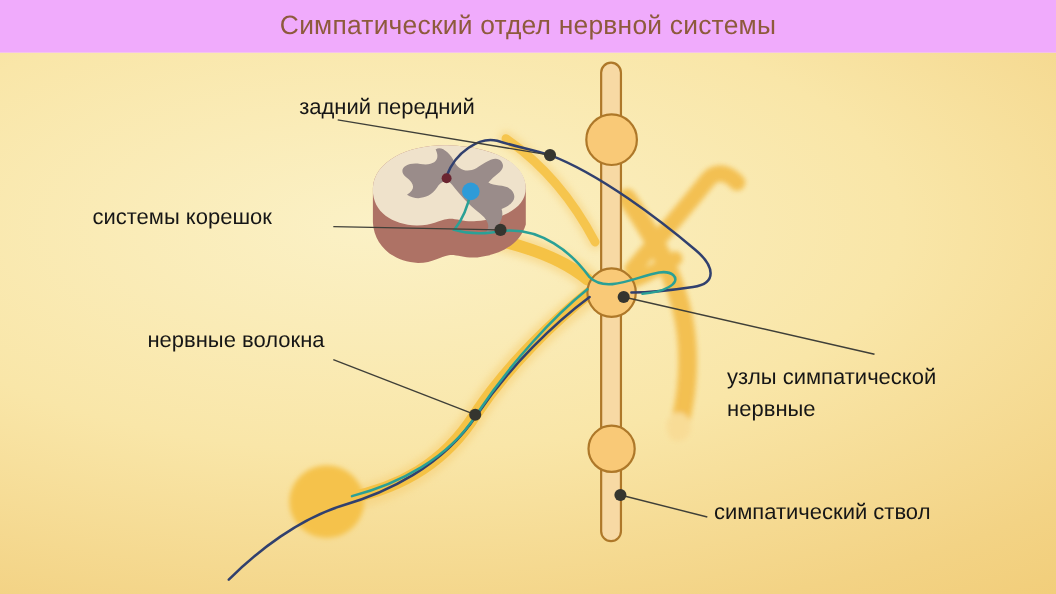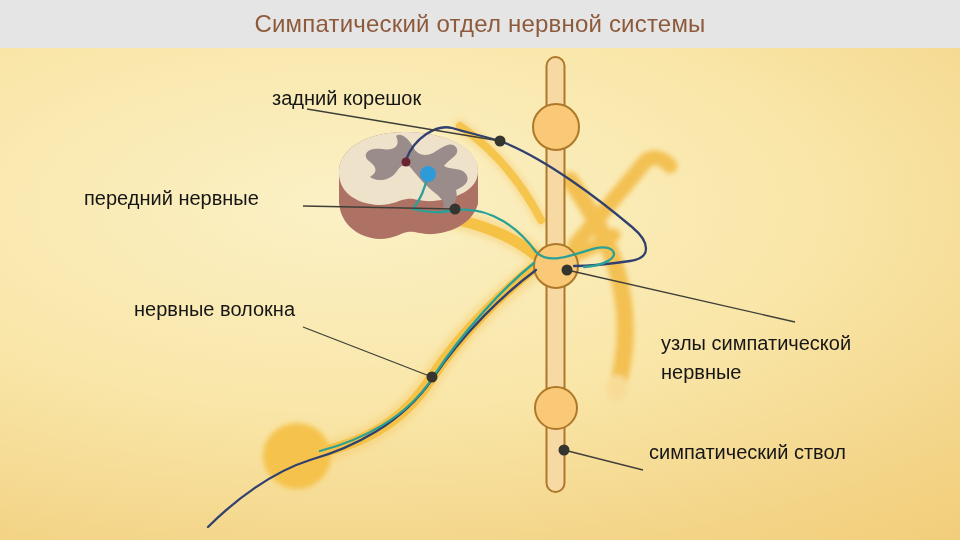--- a/index.html
+++ b/index.html
@@ -3,41 +3,41 @@
 <meta charset="utf-8">
 <style>
   html,body{margin:0;padding:0;}
   body{
     width:960px;height:540px;position:relative;overflow:hidden;
     font-family:"Liberation Sans","DejaVu Sans",sans-serif;
     background:#ffffff;
   }
   .titlebar{
     position:absolute;left:0;top:0;width:960px;height:48px;
-    background:#e5e5e5;display:flex;align-items:center;justify-content:center;
+    background:#f0abfc;display:flex;align-items:center;justify-content:center;
   }
   .title{
     font-size:24px;letter-spacing:.2px;color:#8D5A3C;font-weight:400;
   }
   .canvas{
     position:absolute;left:0;top:48px;width:960px;height:492px;
     background:radial-gradient(ellipse 130% 110% at 36% 32%,
       #FBF1C6 0%, #F9E6A8 38%, #F3D385 68%, #EFC466 100%);
   }
   svg.diagram{position:absolute;left:0;top:0;width:960px;height:540px;}
   .lbl{
     position:absolute;color:#161616;font-size:20px;line-height:1.45;
     white-space:nowrap;
   }
   .lbl.wrap{white-space:normal;width:240px;}
   .lbl-posterior{left:272px;top:84px;}
   .lbl-anterior{left:84px;top:184px;}
   .lbl-fibers{left:134px;top:295px;}
   .lbl-ganglia{left:661px;top:329px;}
-  .lbl-trunk{left:649px;top:438px;}
+  .lbl-trunk{left:649px;top:452px;}
 </style>
 </head>
 <body>
 
 <div class="titlebar">
   <div class="title">Симпатический отдел нервной системы</div>
 </div>
 
 <div class="canvas"></div>
 
@@ -111,17 +111,17 @@
 
   <g fill="#35352F">
     <circle cx="500" cy="141" r="5.5"></circle>
     <circle cx="455" cy="209" r="5.5"></circle>
     <circle cx="432" cy="377" r="5.5"></circle>
     <circle cx="567" cy="270" r="5.5"></circle>
     <circle cx="564" cy="450" r="5.5"></circle>
   </g>
 </svg>
 
-<div class="lbl lbl-posterior">задний корешок</div>
-<div class="lbl lbl-anterior">передний нервные</div>
+<div class="lbl lbl-posterior">задний передний</div>
+<div class="lbl lbl-anterior">системы корешок</div>
 <div class="lbl lbl-fibers">нервные волокна</div>
 <div class="lbl wrap lbl-ganglia">узлы симпатической нервные</div>
 <div class="lbl lbl-trunk">симпатический ствол</div>
 
 </body></html>

